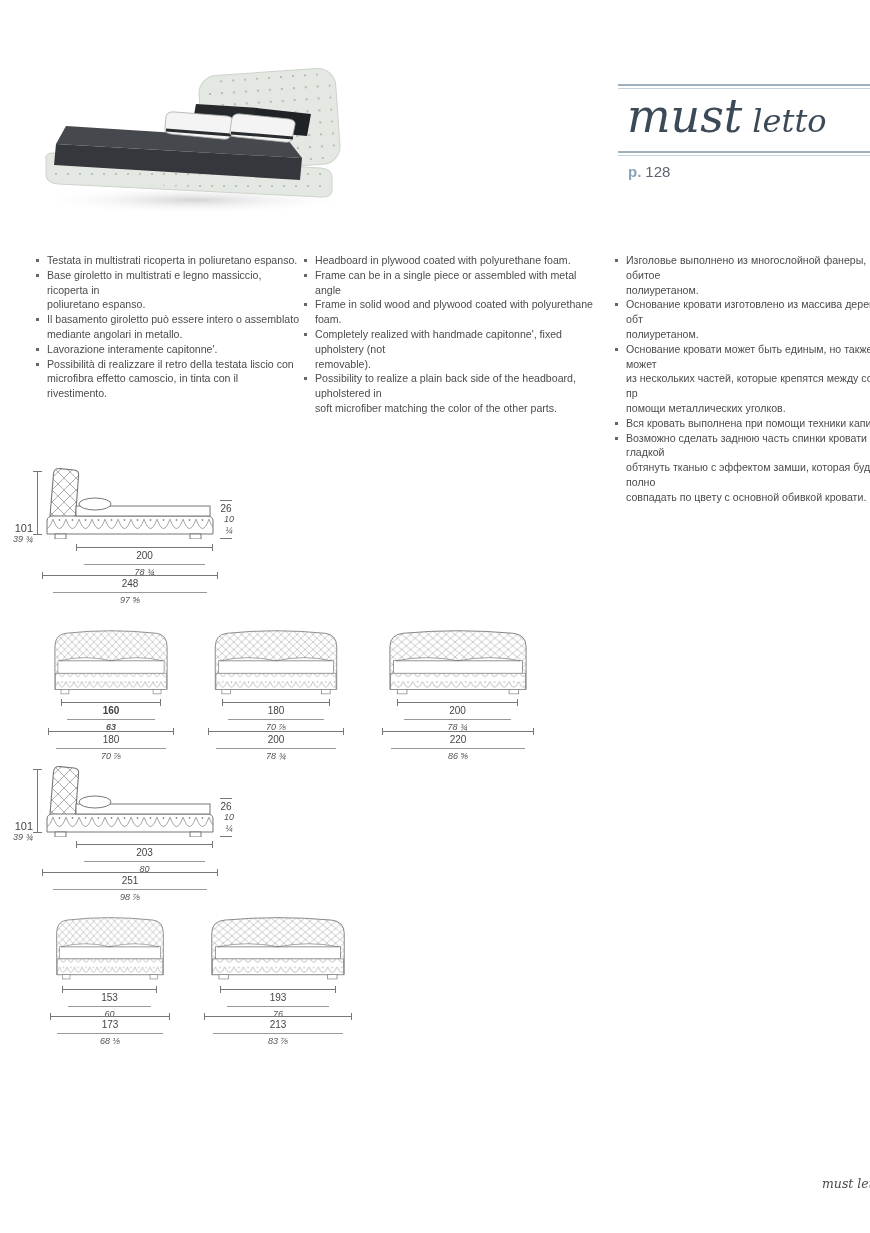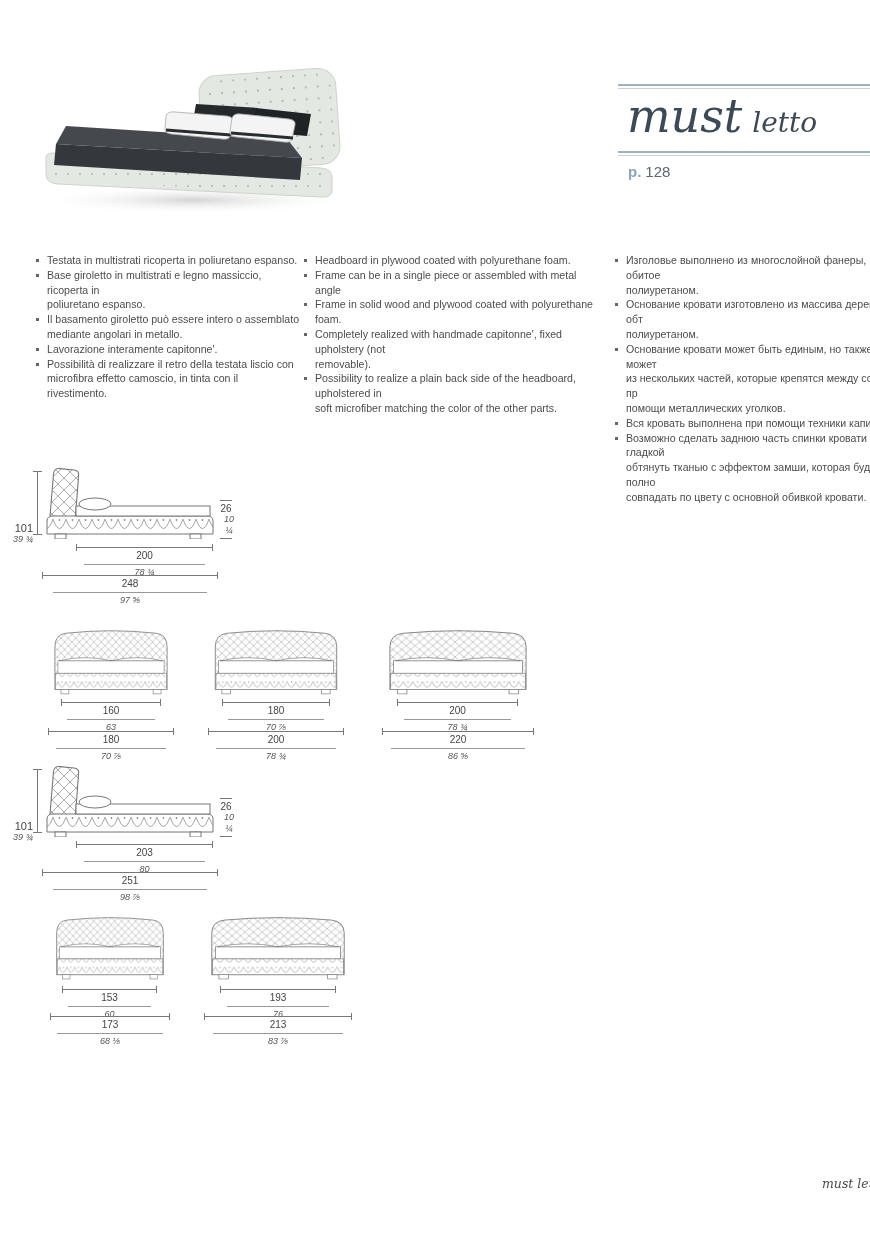--- a/index.html
+++ b/index.html
@@ -3,21 +3,21 @@
 <meta charset="utf-8">
 <style>
   html,body{margin:0;padding:0;}
   body{font-family:"Liberation Sans", sans-serif; background:#888;}
   #canvas{position:relative;width:870px;height:1233px;background:#ffffff;overflow:hidden;margin:0 auto;}
 
   
   .double-rule{position:absolute;height:2px;border-top:2px solid #9fb1bd;border-bottom:1px solid #c6d2d9;}
   #title{position:absolute;left:627px;top:88px;font-family:"DejaVu Serif", serif;font-style:italic;color:#3c4a57;line-height:56px;white-space:nowrap;}
   #title .t-main{font-size:46px;}
-  #title .t-sub{font-size:28px;margin-left:10px;}
+  #title .t-sub{font-size:32px;margin-left:10px;}
   #page-ref{position:absolute;left:628px;top:163px;font-size:15px;}
   #page-ref .p-pre{color:#8aa6bc;font-weight:bold;margin-right:4px;}
   #page-ref .p-num{color:#5b6670;}
 
   
   .col{position:absolute;top:253px;font-size:10.6px;line-height:14.8px;color:#4c4c4c;}
   .tl{position:relative;padding-left:14px;}
   .tl.bl::before{content:"";position:absolute;left:3px;top:6px;width:3px;height:3px;background:#666;}
 
   
@@ -167,21 +167,21 @@
     <path d="M8,100 L8,32 Q8,12 26,10 Q100,2 174,10 Q192,12 192,32 L192,100 Z" fill="#fff"></path>
     <path d="M8,100 L8,32 Q8,12 26,10 Q100,2 174,10 Q192,12 192,32 L192,100 Z" fill="url(#pd)" stroke="#777" stroke-width="1.3"></path>
     <rect x="13" y="54" width="174" height="20" fill="#fff" stroke="#777"></rect>
     <path d="M16,54 Q57,44 100,54 Z" fill="#fff" stroke="#777"></path>
     <path d="M100,54 Q143,44 184,54 Z" fill="#fff" stroke="#777"></path>
     <rect x="9" y="74" width="182" height="26" fill="#fff"></rect>
     <rect x="9" y="74" width="182" height="26" fill="url(#ps)" stroke="#777"></rect>
     <rect x="18" y="100" width="13" height="7" fill="#fff" stroke="#777"></rect>
     <rect x="169" y="100" width="13" height="7" fill="#fff" stroke="#777"></rect>
   </svg>
-  <div class="hdim" style="left:61px;top:698px;width:100px;">
+  <div class="hdim" style="left:61px;top:698px;width:100px;font-weight:bold;">
     <div class="tline"></div>
     <div class="cm">160</div>
     <div class="rule"></div>
     <div class="in">63</div>
   </div>
   <div class="hdim" style="left:48px;top:727px;width:126px;">
     <div class="tline"></div>
     <div class="cm">180</div>
     <div class="rule"></div>
     <div class="in">70 ⅞</div>

